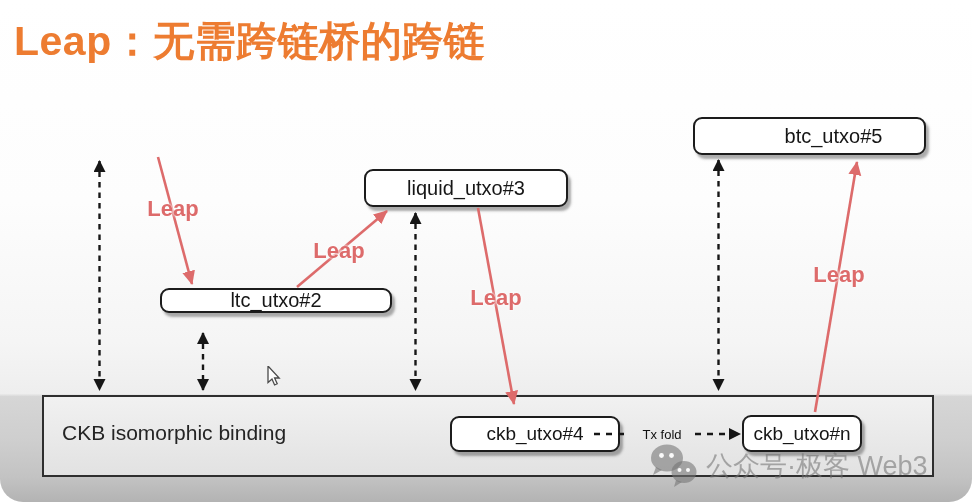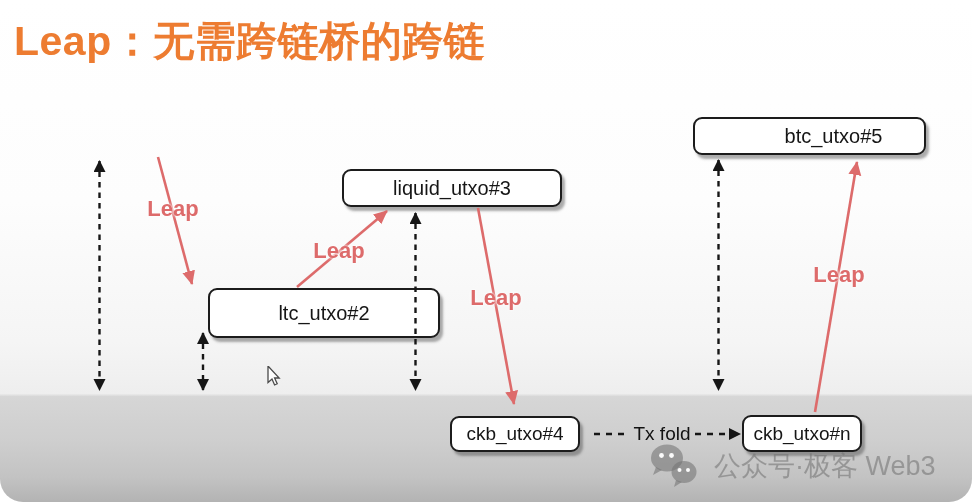--- a/index.html
+++ b/index.html
@@ -47,24 +47,24 @@
     box-shadow: 3px 4px 2.5px rgba(70,70,70,0.45);
     display: flex;
     align-items: center;
     justify-content: center;
     font-size: 20px;
     color: #161616;
     z-index: 2;
     white-space: nowrap;
   }
   .node-btc1    { left: 42px;  top: 117px; width: 233px; height: 38px; }
-  .node-ltc2    { left: 160px; top: 288px; width: 232px; height: 50px; margin-left: 48px; }
-  .node-liquid3 { left: 342px; top: 169px; width: 220px; height: 38px; }
+  .node-ltc2    { left: 160px; top: 288px; width: 232px; height: 25px; }
+  .node-liquid3 { left: 364px; top: 169px; width: 204px; height: 38px; }
   .node-btc5    { left: 693px; top: 117px; width: 233px; height: 38px; padding-left: 48px; }
-  .node-ckb4    { left: 450px; top: 416px; width: 130px; height: 36px; font-size: 19px; }
+  .node-ckb4    { left: 450px; top: 416px; width: 170px; height: 36px; font-size: 19px; }
   .node-ckbn    { left: 742px; top: 415px; width: 120px; height: 37px; font-size: 19px; }
   .overlay {
     position: absolute;
     left: 0; top: 0;
     width: 972px; height: 502px;
     z-index: 3;
     pointer-events: none;
   }
   .leap-label {
     position: absolute;
@@ -77,53 +77,56 @@
     white-space: nowrap;
   }
   .leap-1 { left: 173px; top: 209px; }
   .leap-2 { left: 339px; top: 251px; }
   .leap-3 { left: 496px; top: 298px; }
   .leap-4 { left: 839px; top: 275px; }
   .txfold-label {
     position: absolute;
     left: 662px; top: 434px;
     transform: translate(-50%, -50%);
-    font-size: 19px;
+    font-size: 13px;
     color: #111111;
     z-index: 4;
     white-space: nowrap;
   }
   .watermark {
     position: absolute;
     left: 648px; top: 443px;
     display: flex;
     align-items: center;
     z-index: 5;
     pointer-events: none;
   }
   .watermark-text {
     font-size: 27px;
     color: rgba(115,115,115,0.58);
-    margin-left: 12px;
+    margin-left: 4px;
     white-space: nowrap;
   }
   .cursor {
     position: absolute;
     left: 267px; top: 366px;
     z-index: 6;
     pointer-events: none;
   }
 </style>
 </head>
 <body>
 
 <div class="stage">
 
   <div class="title">Leap：无需跨链桥的跨链</div>
 
+  <div class="bar">
+    <span class="bar-label">CKB isomorphic binding</span>
+  </div>
 
   <div class="node node-ltc2">ltc_utxo#2</div>
   <div class="node node-liquid3">liquid_utxo#3</div>
   <div class="node node-btc5">btc_utxo#5</div>
   <div class="node node-ckb4">ckb_utxo#4</div>
   <div class="node node-ckbn">ckb_utxo#n</div>
 
   <svg class="overlay" viewBox="0 0 972 502" xmlns="http://www.w3.org/2000/svg">
     <defs>
       <marker id="mBlack" markerUnits="userSpaceOnUse" markerWidth="14" markerHeight="14" refX="11" refY="6" orient="auto-start-reverse">

